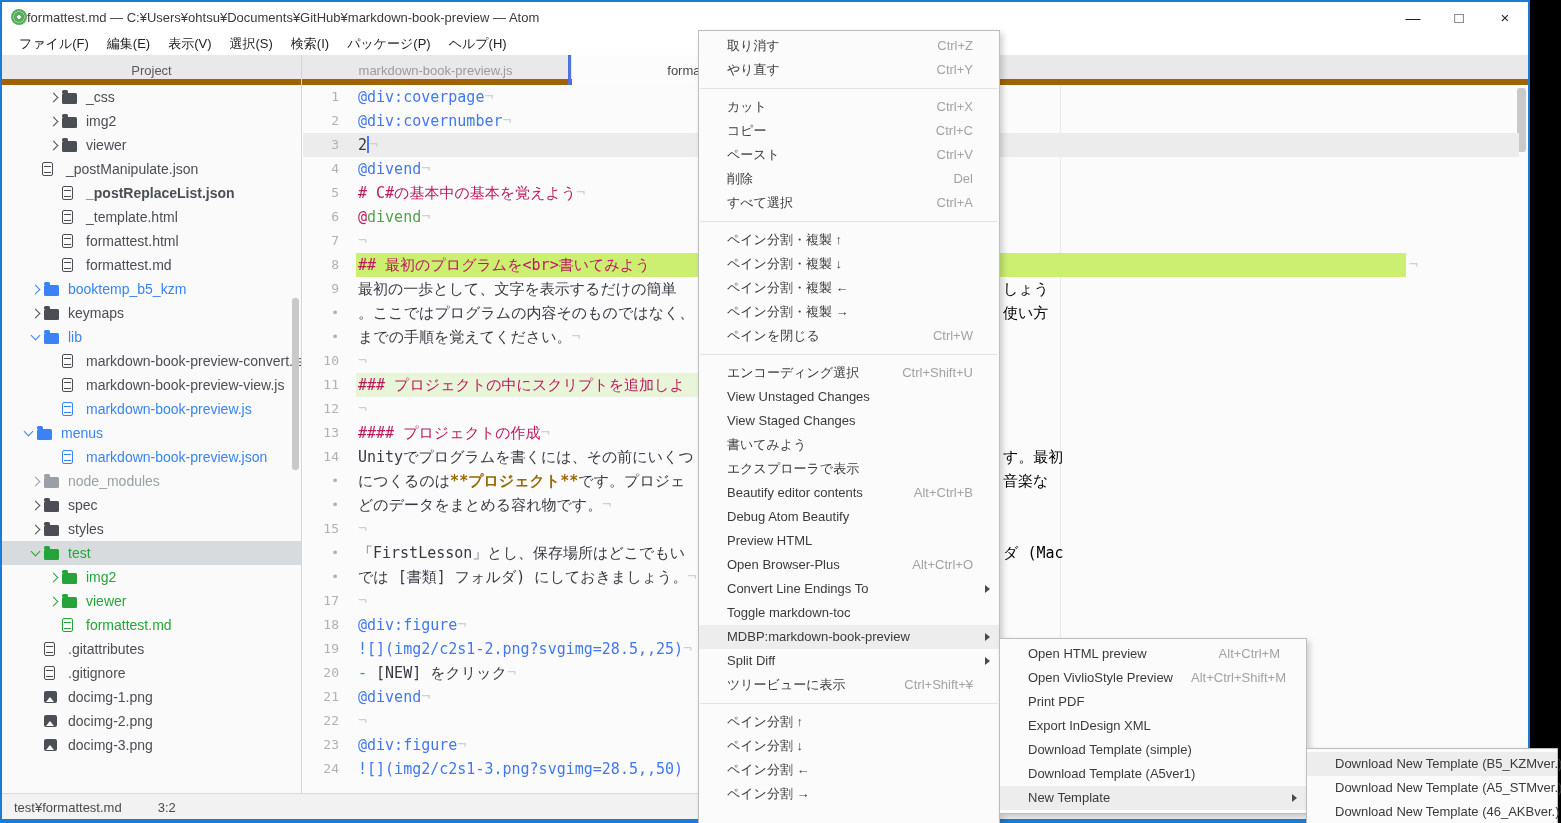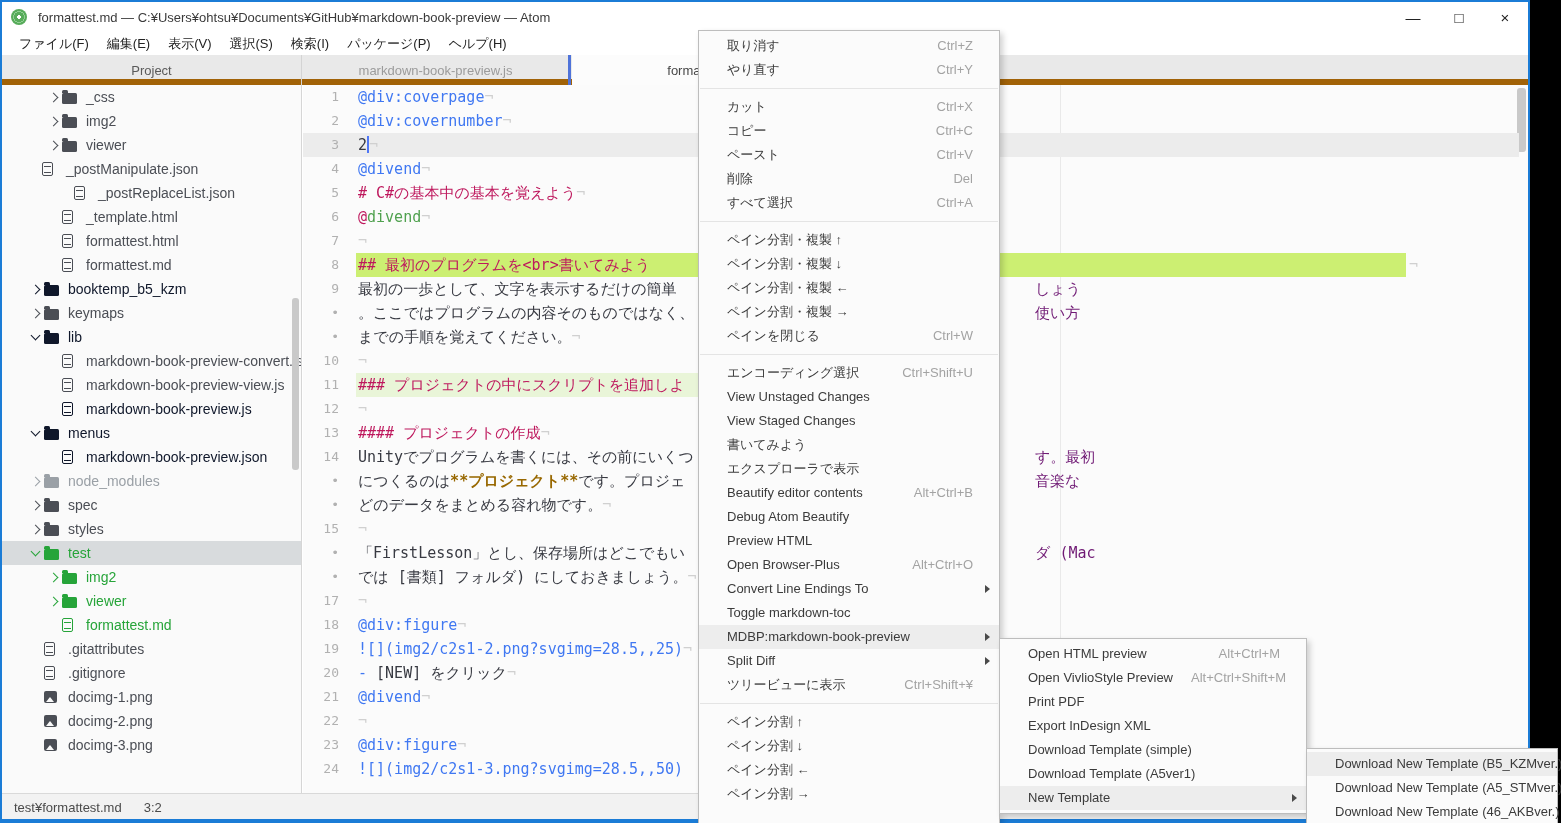--- a/index.html
+++ b/index.html
@@ -4,40 +4,40 @@
 <style>
   html,body{margin:0;padding:0}
   body{width:1561px;height:823px;background:#000;position:relative;overflow:hidden;
        font-family:"Liberation Sans","DejaVu Sans",sans-serif;-webkit-font-smoothing:antialiased}
   #window{position:absolute;left:0;top:0;width:1530px;height:823px;background:#fff;
           border:2px solid #1b7cd6;border-bottom-width:4px;box-sizing:border-box;overflow:hidden}
   
   .titlebar{position:absolute;left:0;top:0;right:0;height:30px;background:#fff;display:flex;align-items:center}
   .appicon{width:16px;height:16px;border-radius:50%;margin-left:9px;
            background:radial-gradient(circle at 50% 50%, #fff 0 2px, #57ab5a 2px 5px, #8fcf92 5px 6px, #57ab5a 6px 8px);}
-  .wtitle{margin-left:11px;font-size:13px;color:#3a3a3a}
+  .wtitle{font-size:13px;color:#3a3a3a}
   .wincontrols{position:absolute;right:0;top:0;height:30px;display:flex}
   .wbtn{width:46px;height:30px;display:flex;align-items:center;justify-content:center;font-size:15px;color:#222}
   
   .menubar{position:absolute;left:0;top:30px;right:0;height:23px;background:#fff;display:flex;align-items:center;padding-left:8px}
   .mbitem{font-size:13px;color:#222;padding:0 9px}
   
   .tabstrip{position:absolute;left:0;top:53px;right:0;height:30px;background:#e9e9e9;border-bottom:6px solid #a16207;box-sizing:border-box}
   .treeheader{position:absolute;left:0;top:0;width:300px;height:30px;display:flex;align-items:center;justify-content:center;
               font-size:13px;color:#5a5a5a;border-right:1px solid #d4d4d4;box-sizing:border-box}
   .tab{position:absolute;top:0;height:30px;display:flex;align-items:center;justify-content:center;font-size:13px}
   .tab.inactive{left:300px;width:267px;color:#9b9b9b}
   .tab.active{left:570px;width:270px;background:#fcfcfc;color:#474747}
   .tabglow{position:absolute;left:566px;top:0;width:3px;height:30px;background:#4f73d9}
   
   .tree{position:absolute;left:0;top:83px;width:300px;height:708px;background:#fafafa;border-right:1px solid #d6d6d6;
         box-sizing:border-box;overflow:hidden}
   .trow{height:24px;display:flex;align-items:center;color:#4b4e55;font-size:14px;position:relative}
   .trow.selected{background:#d8dbdd}
-  .c-orange{color:#0f172a}.c-green{color:#26a439}.c-dim{color:#9aa0a6}
+  .c-orange{color:#3b82f6}.c-green{color:#26a439}.c-dim{color:#9aa0a6}
   .chevbox{width:16px;display:flex;align-items:center;justify-content:center;flex:none}
   .chev{width:6px;height:6px;border-right:1.7px solid currentColor;border-bottom:1.7px solid currentColor;transform:rotate(-45deg);margin-right:2px}
   .chev.down{transform:rotate(45deg);margin-top:-3px}
   .icbox{width:18px;display:flex;align-items:center;flex:none}
   .ic-folder{position:relative;width:15px;height:11px;background:currentColor;border-radius:1.5px;margin-top:2px}
   .ic-folder::before{content:"";position:absolute;top:-3px;left:0;width:6px;height:3px;background:currentColor;border-radius:1.5px 1.5px 0 0}
   .ic-file{position:relative;width:11px;height:14px;border:1.5px solid currentColor;border-radius:2px;box-sizing:border-box}
   .ic-file::before{content:"";position:absolute;left:1.2px;right:1.2px;top:2.6px;height:5px;border-top:1.5px solid currentColor;border-bottom:1.5px solid currentColor}
   .ic-image{position:relative;width:13px;height:12px;background:currentColor;border-radius:2px;overflow:hidden}
   .ic-image::after{content:"";position:absolute;left:2px;bottom:1px;border-left:4px solid transparent;border-right:4px solid transparent;border-bottom:5px solid #fafafa}
@@ -52,26 +52,26 @@
   .etext{position:absolute;left:55px;top:0;z-index:2}
   .ebg{position:absolute;top:0;height:24px;z-index:1}
   .ebg.current{left:0;width:1216px;background:#ececec}
   .ebg.bright{left:53px;width:1050px;background:#ccef72}
   .ebg.pale{left:53px;width:348px;background:#e9f5d8}
   .s-plain{color:#383a42}.s-blue{color:#4078f2}.s-red{color:#be185d}.s-green{color:#50a14f}
   .s-bold{color:#986801;font-weight:bold}
   .eol{color:#d0d0d0}
   .eolabs{position:absolute;top:0;z-index:2;color:#d0d0d0}
   .cursor{display:inline-block;width:2px;height:17px;background:#5077f5;vertical-align:-3px}
-  .frag{position:absolute;left:732px;top:0;color:#701a75;z-index:2}
+  .frag{position:absolute;left:700px;top:0;color:#000000;z-index:2}
   
   .statusbar{position:absolute;left:0;top:791px;right:0;height:28px;background:#f2f2f2;border-top:1px solid #d9d9d9;
              box-sizing:border-box;display:flex;align-items:center;font-size:13px;color:#4a4a4a}
   .stpath{margin-left:12px}
-  .stpos{margin-left:22px}
+  .stpos{margin-left:36px}
   
   .menu{position:absolute;background:#fbfbfb;border:1px solid #bdbdbd;box-shadow:3px 3px 6px rgba(0,0,0,.18);
         padding:3px 0;box-sizing:border-box}
   #ctx-menu{left:698px;top:30px;width:302px;height:794px;z-index:10;overflow:hidden}
   #sub-menu{left:999px;top:638px;width:308px;z-index:20}
   #subsub-menu{left:1306px;top:748px;width:252px;z-index:30}
   .mi{position:relative;height:24px;line-height:24px;padding:0 26px 0 28px;display:flex;
       justify-content:space-between;font-size:13px;color:#3b3b3b;white-space:nowrap}
   .mi.hl{background:#ededed}
   .mi .sc{color:#a3a3a3;margin-left:18px}
@@ -140,21 +140,21 @@
           </span>
           <span class="tlabel">viewer</span>
         </div>
         <div class="trow" style="padding-left: 24px;">
           <span class="chevbox"></span>
           <span class="icbox">
             <span class="ic-file"></span>
           </span>
           <span class="tlabel">_postManipulate.json</span>
         </div>
-        <div class="trow" style="padding-left: 56px;">
+        <div class="trow" style="padding-left: 44px; font-weight: bold;">
           <span class="chevbox"></span>
           <span class="icbox">
             <span class="ic-file"></span>
           </span>
           <span class="tlabel">_postReplaceList.json</span>
         </div>
         <div class="trow" style="padding-left: 44px;">
           <span class="chevbox"></span>
           <span class="icbox">
             <span class="ic-file"></span>
@@ -216,21 +216,21 @@
           </span>
           <span class="tlabel">markdown-book-preview-view.js</span>
         </div>
         <div class="trow c-orange" style="padding-left: 44px;">
           <span class="chevbox"></span>
           <span class="icbox">
             <span class="ic-file"></span>
           </span>
           <span class="tlabel">markdown-book-preview.js</span>
         </div>
-        <div class="trow c-orange" style="padding-left: 26px;">
+        <div class="trow c-orange" style="padding-left: 19px;">
           <span class="chevbox">
             <span class="chev down"></span>
           </span>
           <span class="icbox">
             <span class="ic-folder"></span>
           </span>
           <span class="tlabel">menus</span>
         </div>
         <div class="trow c-orange" style="padding-left: 44px;">
           <span class="chevbox"></span>

